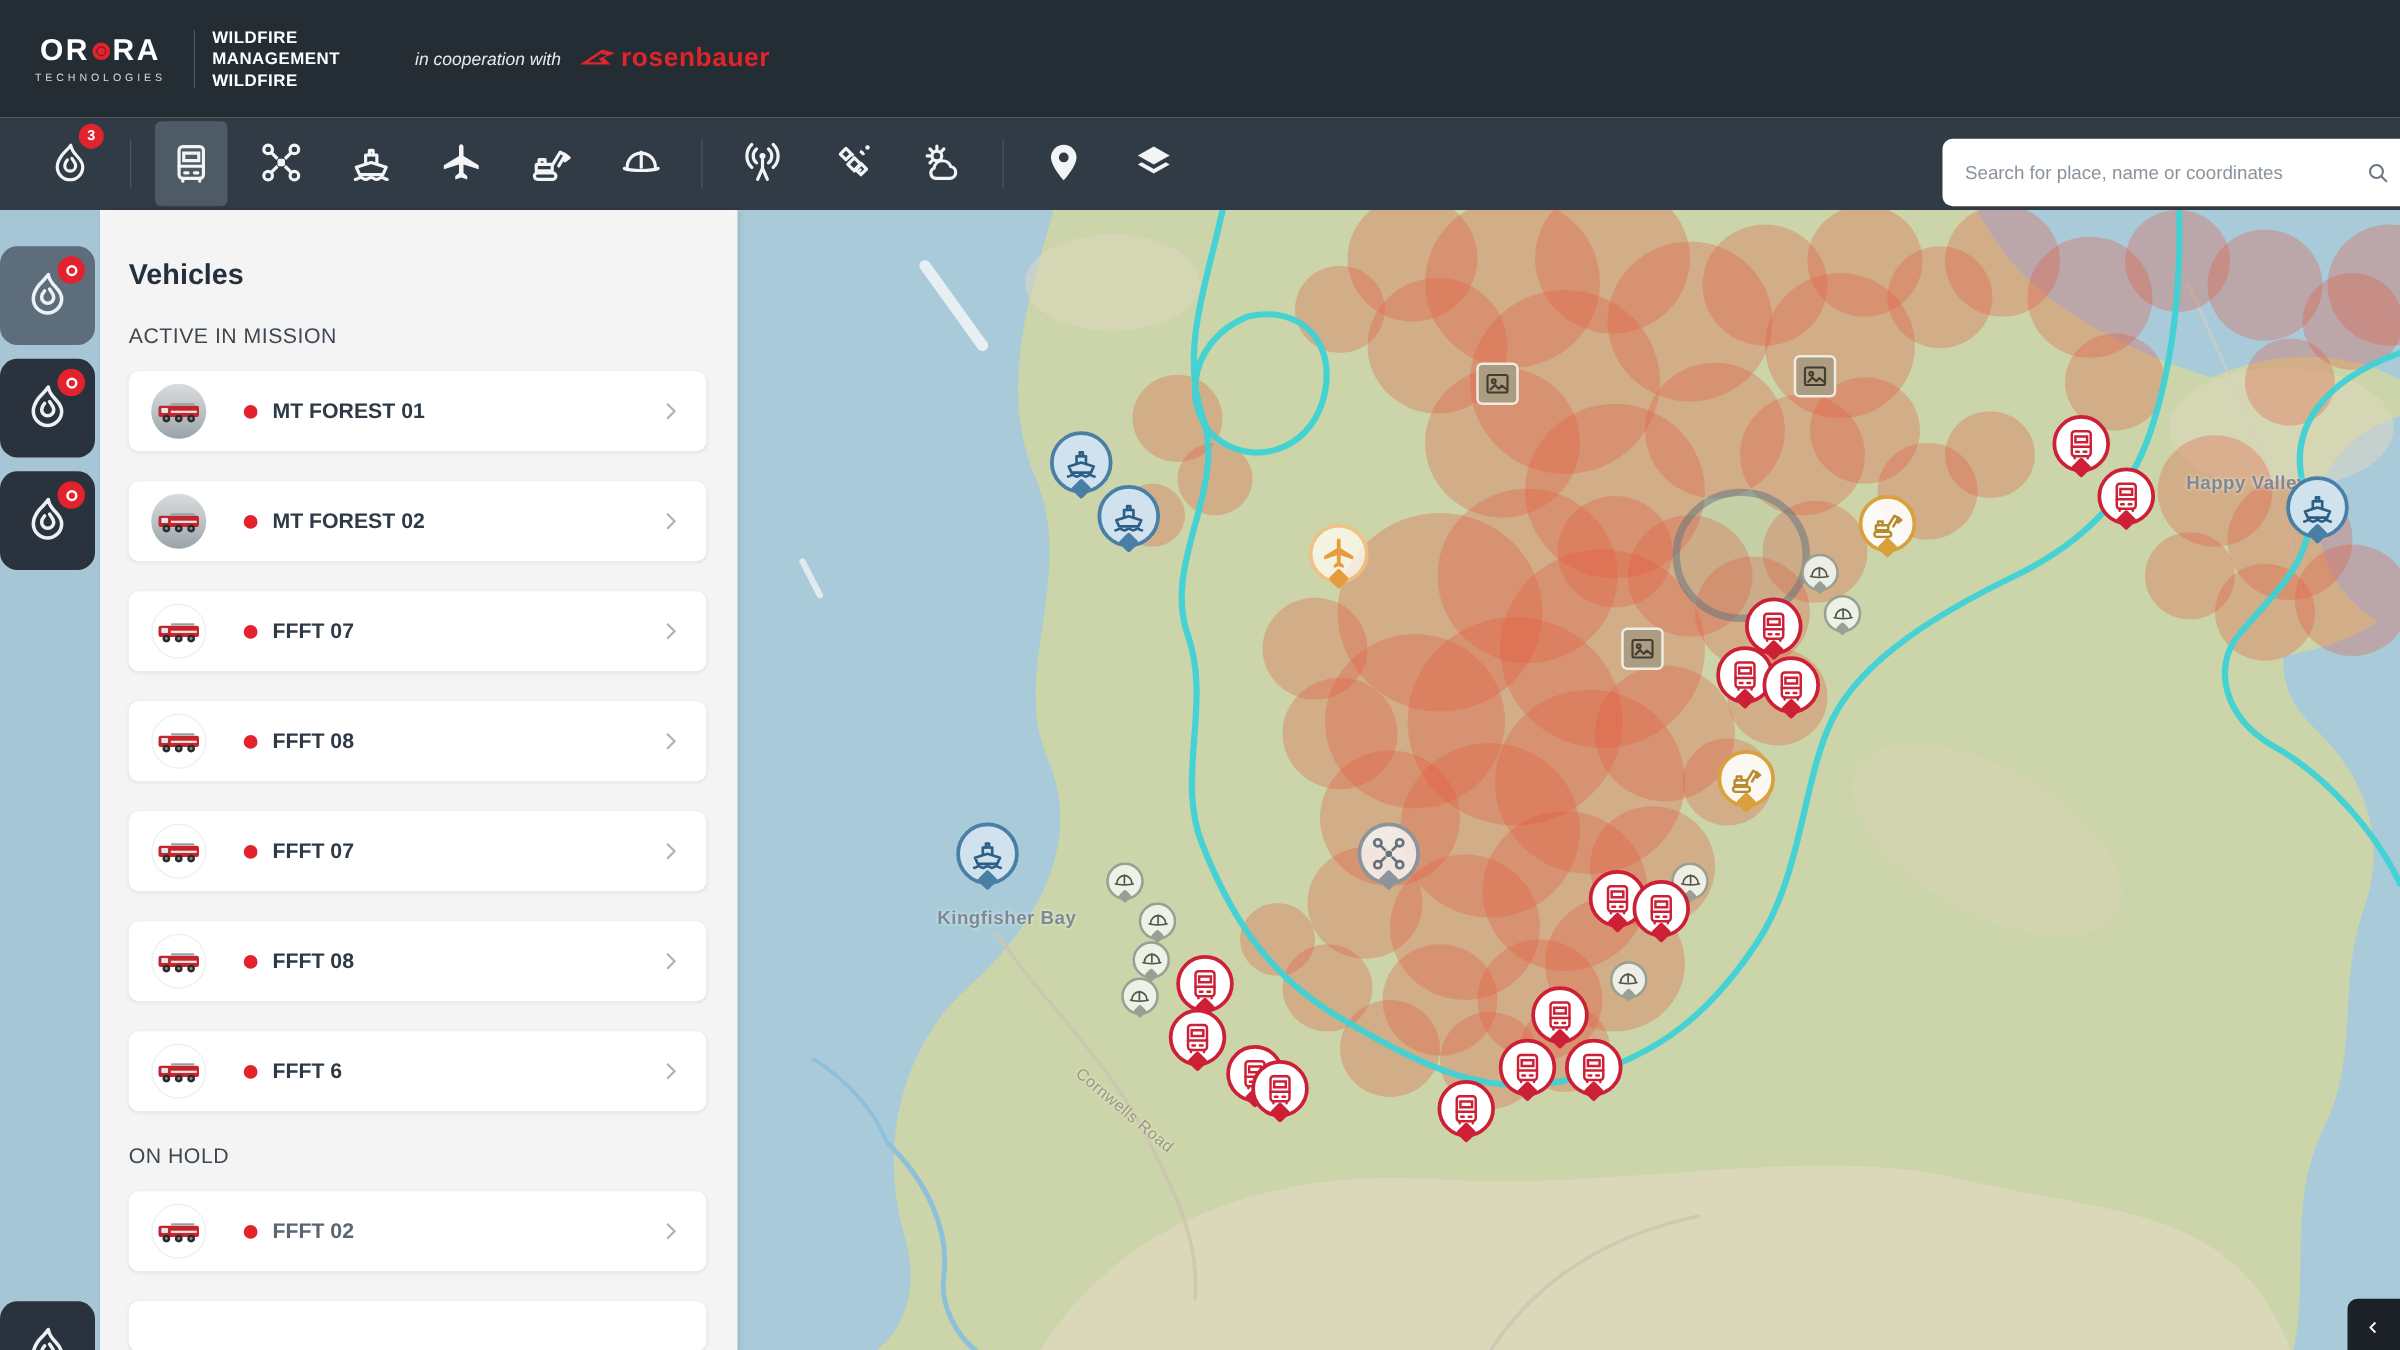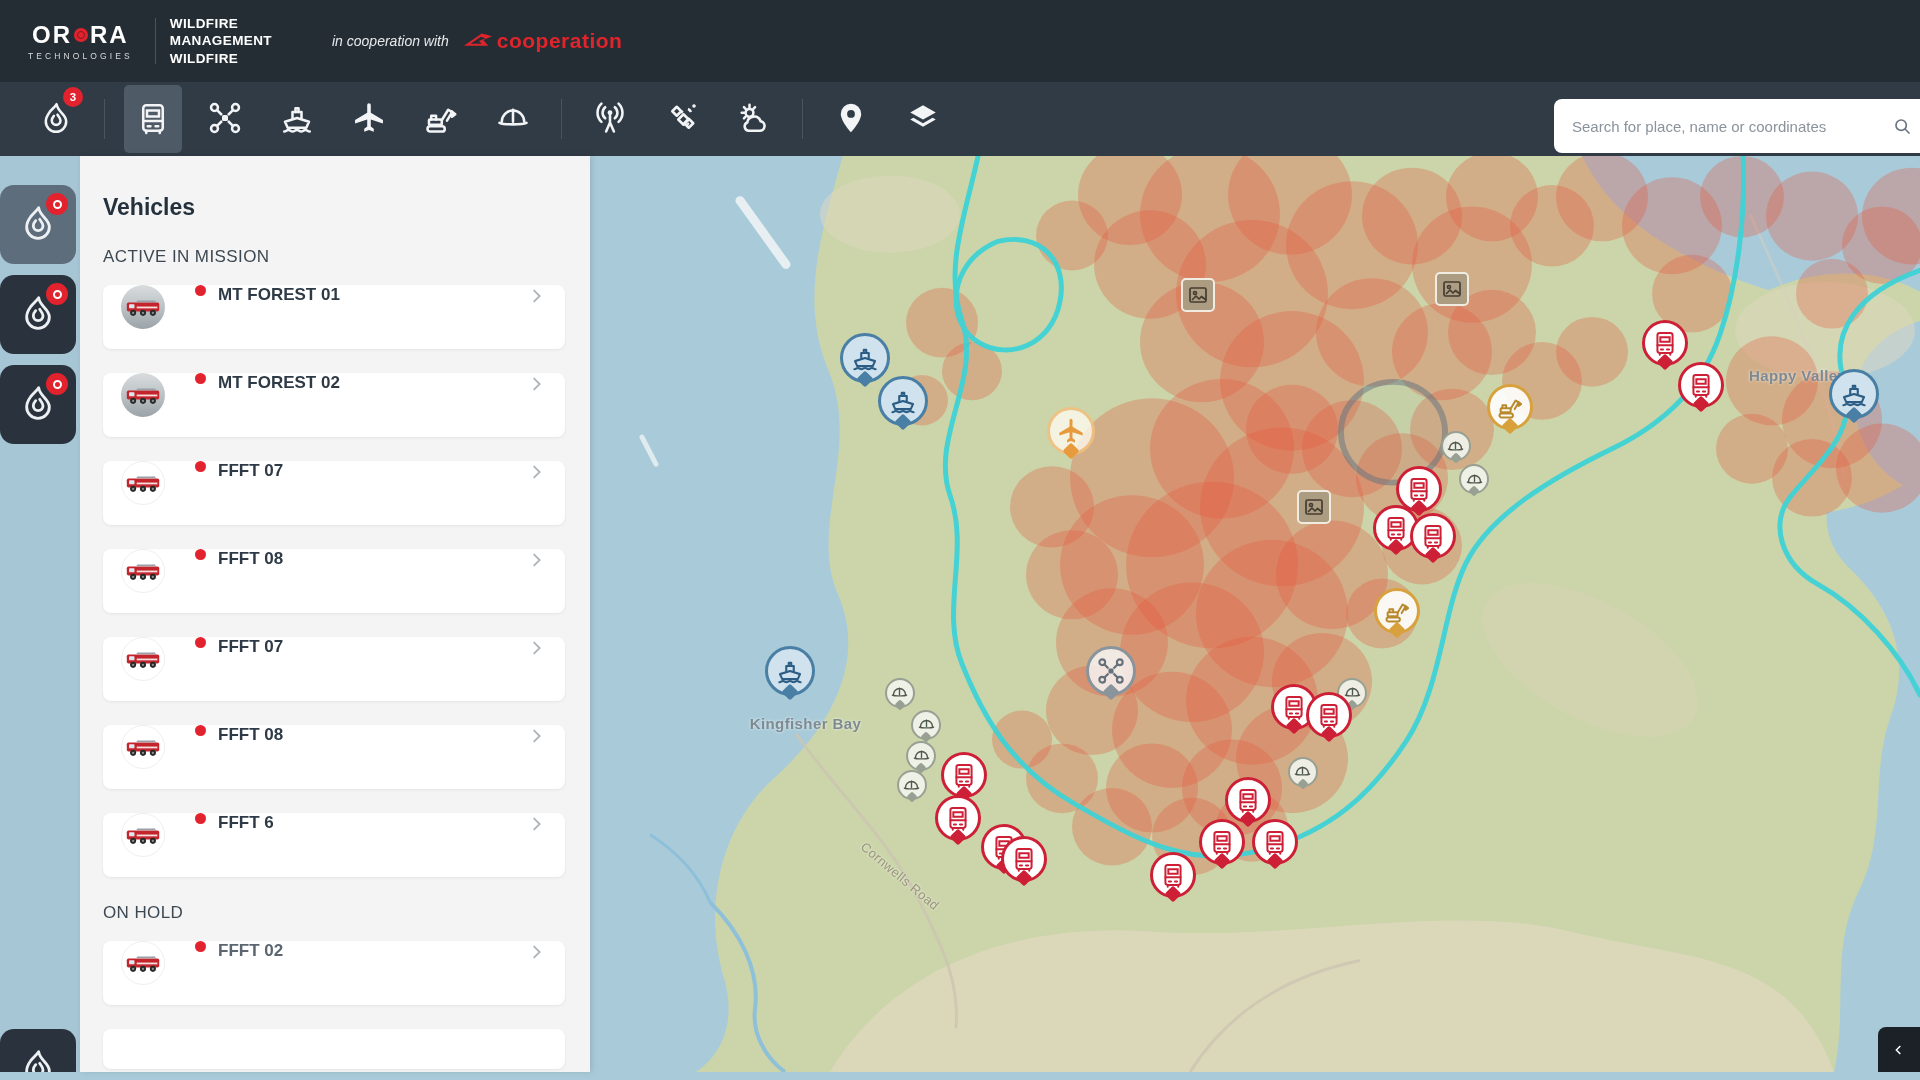--- a/index.html
+++ b/index.html
@@ -1,20 +1,20 @@
 <!DOCTYPE html>
 <html><head>
 <meta charset="utf-8">
 <style>
   html,body{margin:0;padding:0;width:1920px;height:1080px;overflow:hidden;
     font-family:"Liberation Sans",sans-serif;background:#a9cbd9;}
   *{box-sizing:border-box;}
 
   
-  .app-header{height:82px;background:#242d34;display:flex;align-items:center;padding:0 0 0 28px;}
+  .app-header{height:94px;background:#242d34;display:flex;align-items:center;padding:0 0 0 28px;}
   .brand{display:flex;flex-direction:column;align-items:center;margin-right:22px;}
   .brand-line{display:flex;align-items:center;color:#fff;font-weight:700;font-size:24px;letter-spacing:2px;}
   .brand-dot{width:14px;height:14px;border-radius:50%;background:#e2232d;margin:0 2px;position:relative;display:inline-block;}
   .brand-dot::after{content:"";position:absolute;inset:3px;border-radius:50%;border:1.5px solid #7e1b20;}
   .brand-sub{color:#d7dbde;font-size:8.5px;letter-spacing:3.1px;margin-top:2px;}
   .header-divider{width:1px;height:46px;background:#4a545e;margin:0 14px 0 0;}
   .platform-name{color:#fff;font-weight:700;font-size:13.5px;line-height:1.3;letter-spacing:.4px;}
   .coop{color:#e8eaec;font-style:italic;font-size:14px;margin-left:60px;}
   .partner{display:flex;align-items:center;margin-left:14px;}
   .partner-word{color:#e0242b;font-weight:800;font-size:21px;letter-spacing:.5px;margin-left:4px;}
@@ -47,21 +47,21 @@
   .tile svg{width:40px;height:40px;}
   .tile .badge{top:8px;right:8px;width:22px;height:22px;border-radius:50%;padding:0;}
   .ring{width:9px;height:9px;border:2px solid #fff;border-radius:50%;display:block;}
   .tile.partial{margin-top:auto;margin-bottom:-36px;}
 
   
   .panel{width:510px;background:#f4f4f4;padding:0 25px 0 23px;overflow:hidden;box-shadow:2px 0 6px rgba(0,0,0,.12);z-index:3;}
   .panel-title{color:#24313d;font-size:23px;font-weight:700;margin:38px 0 0 0;}
   .section-label{color:#3d4852;font-size:17px;letter-spacing:.4px;margin:26px 0 18px 0;}
   .card{height:64px;background:#fff;border-radius:8px;box-shadow:0 1px 3px rgba(0,0,0,.07);
-    display:flex;align-items:flex-start;padding:0 18px;margin-bottom:24px;cursor:pointer;}
+    display:flex;align-items:center;padding:0 18px;margin-bottom:24px;cursor:pointer;}
   .thumb{width:44px;height:44px;border-radius:50%;overflow:hidden;flex:none;display:flex;align-items:center;justify-content:center;}
   .thumb.photo{background:linear-gradient(180deg,#d9dcde 0%,#b9c0c4 55%,#9aa3a8 100%);}
   .thumb.render{background:#fff;border:1px solid #efefef;}
   .thumb svg{width:36px;height:24px;}
   .dot{width:11px;height:11px;border-radius:50%;background:#e2232d;margin:0 12px 0 30px;flex:none;}
   .vname{color:#2e3a45;font-size:17px;font-weight:700;}
   .vname.hold{color:#5b6670;}
   .chev{margin-left:auto;width:22px;height:22px;color:#aeb4ba;flex:none;}
   .card.partial{height:40px;margin-bottom:-26px;}
 
@@ -112,21 +112,21 @@
     <div>WILDFIRE</div>
     <div>MANAGEMENT</div>
     <div>WILDFIRE</div>
   </div>
   <div class="coop">in cooperation with</div>
   <div class="partner">
     <svg width="30" height="20" viewBox="0 0 32 20">
       <path d="M1 15 L20 2 L31 5 L21.5 9 L27 15 Z" fill="#e0242b"></path>
       <path d="M8 13 L19 5.5 L24 7 L17 10 L20 13 Z" fill="#242d34"></path>
     </svg>
-    <span class="partner-word">cooperation</span>
+    <span class="partner-word">rosenbauer</span>
   </div>
 </header>
 
 <nav class="toolbar">
   <div class="toolbar-items" id="toolbar-items">
       <button class="toolbar-btn">
         <span><svg viewBox="0 0 24 24" fill="none" stroke="currentColor" stroke-width="1.7" stroke-linecap="round" stroke-linejoin="round">
             <path d="M12.4 2.8c.3 2.6 1.9 4.3 3.5 6 1.6 1.7 2.9 3.5 2.9 5.6a6.8 6.8 0 0 1-13.6 0c0-2.4 1.1-4.4 2.5-6.3 1.5-1.9 3.4-3.3 4.7-5.3z"></path>
             <path d="M13 9.8c.9 1.4 2 2.4 2 3.9a2.9 2.9 0 0 1-5.8 0c0-1.2.6-2.2 1.4-3.1"></path>
           </svg></span>

